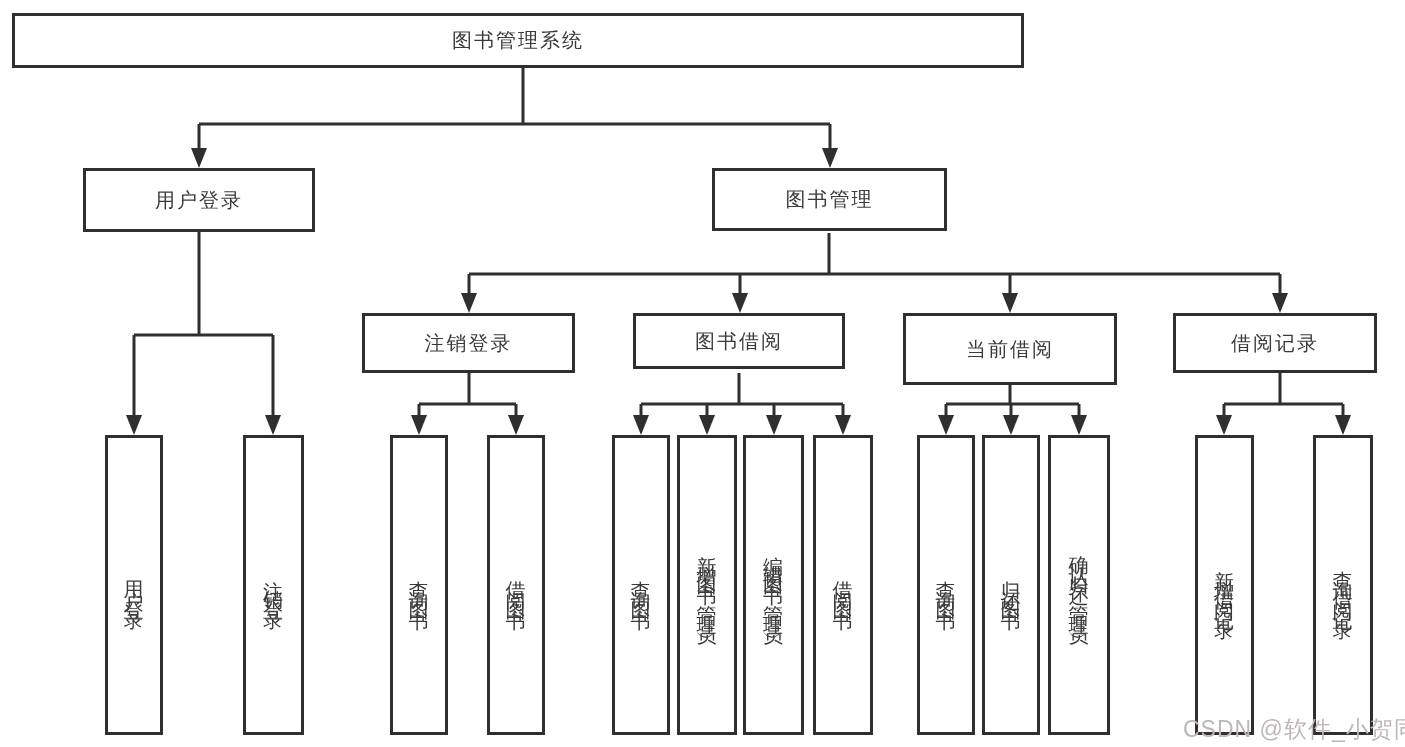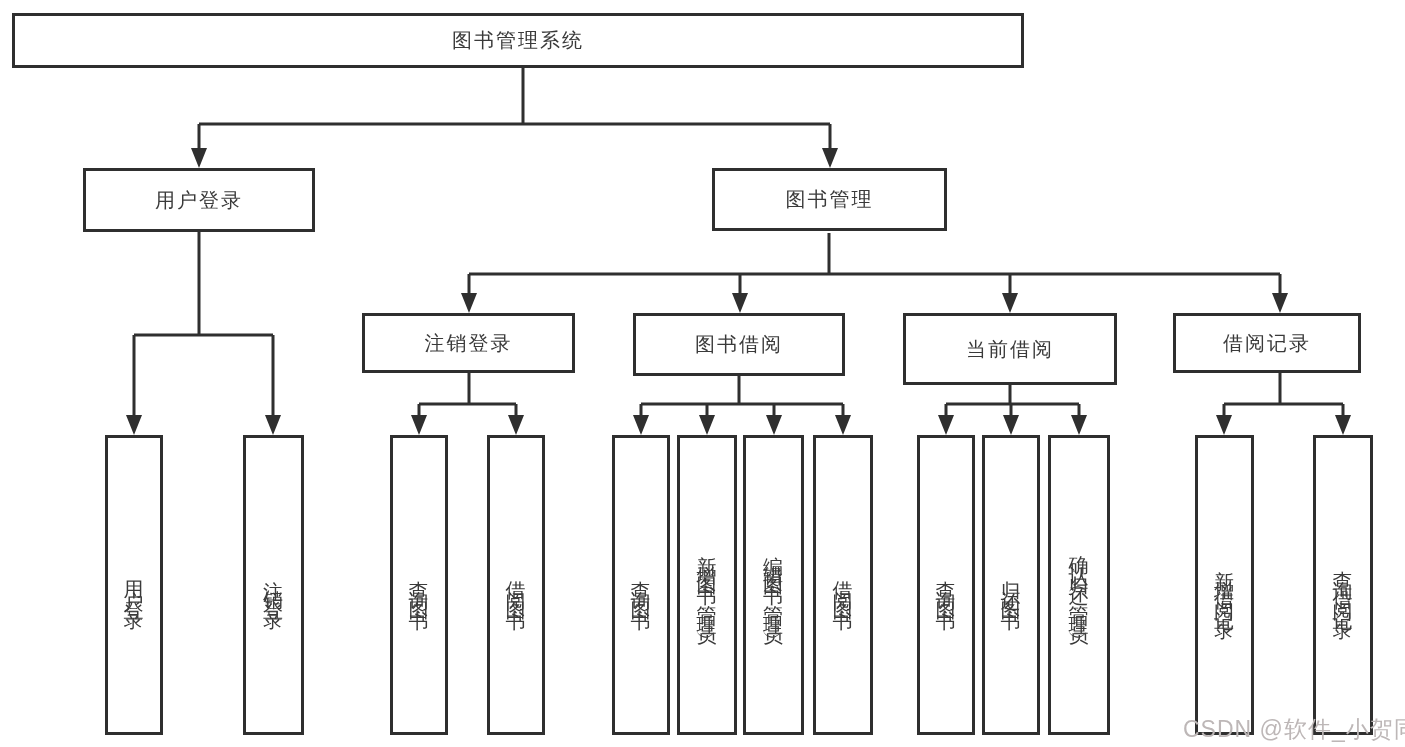--- a/index.html
+++ b/index.html
@@ -99,27 +99,27 @@
   <div class="box" style="left:83px;top:168px;width:232px;height:64px">
     <span class="hlabel">用户登录</span>
   </div>
   <div class="box" style="left:712px;top:168px;width:235px;height:63px">
     <span class="hlabel">图书管理</span>
   </div>
 
   <div class="box" style="left:362px;top:313px;width:213px;height:60px">
     <span class="hlabel">注销登录</span>
   </div>
-  <div class="box" style="left:633px;top:313px;width:212px;height:63px">
+  <div class="box" style="left:633px;top:313px;width:212px;height:56px">
     <span class="hlabel">图书借阅</span>
   </div>
   <div class="box" style="left:903px;top:313px;width:214px;height:72px">
     <span class="hlabel">当前借阅</span>
   </div>
-  <div class="box" style="left:1173px;top:313px;width:188px;height:60px">
+  <div class="box" style="left:1173px;top:313px;width:204px;height:60px">
     <span class="hlabel">借阅记录</span>
   </div>
 
   <div class="box leaf" style="left:105px;top:435px;width:58px;height:300px">
     <span class="vlabel">用户登录</span>
   </div>
   <div class="box leaf" style="left:243px;top:435px;width:61px;height:300px">
     <span class="vlabel">注销登录</span>
   </div>
 

